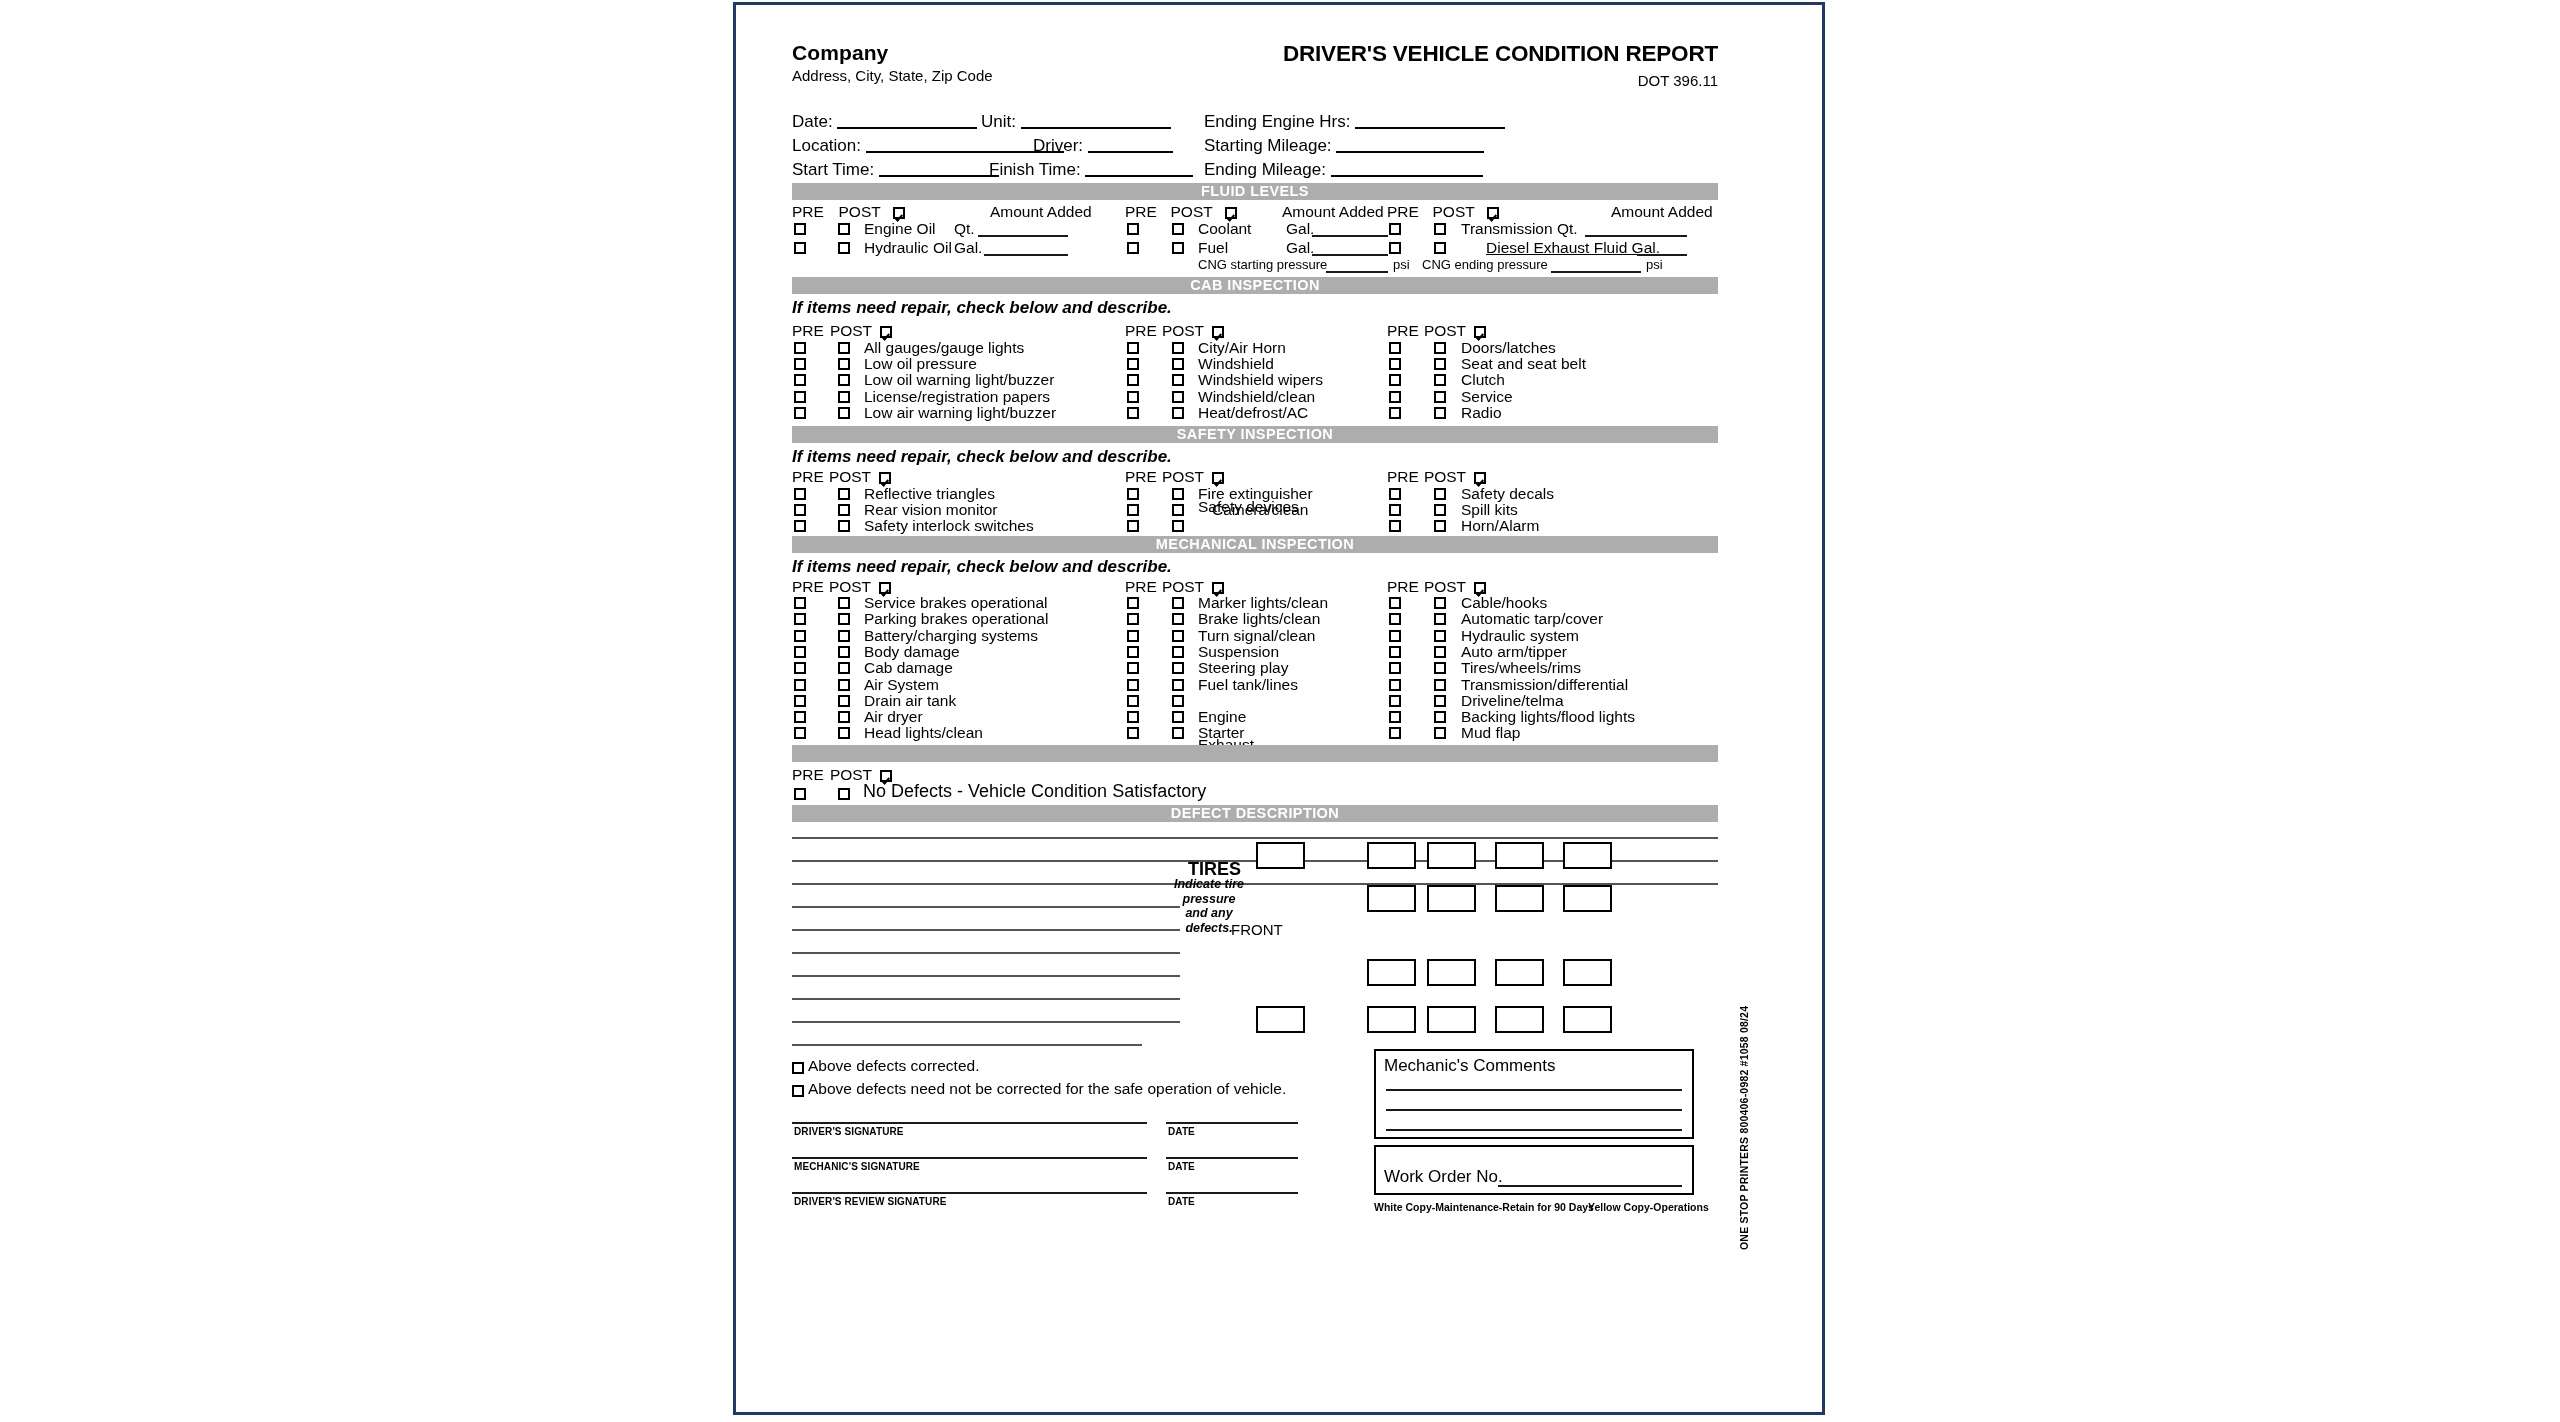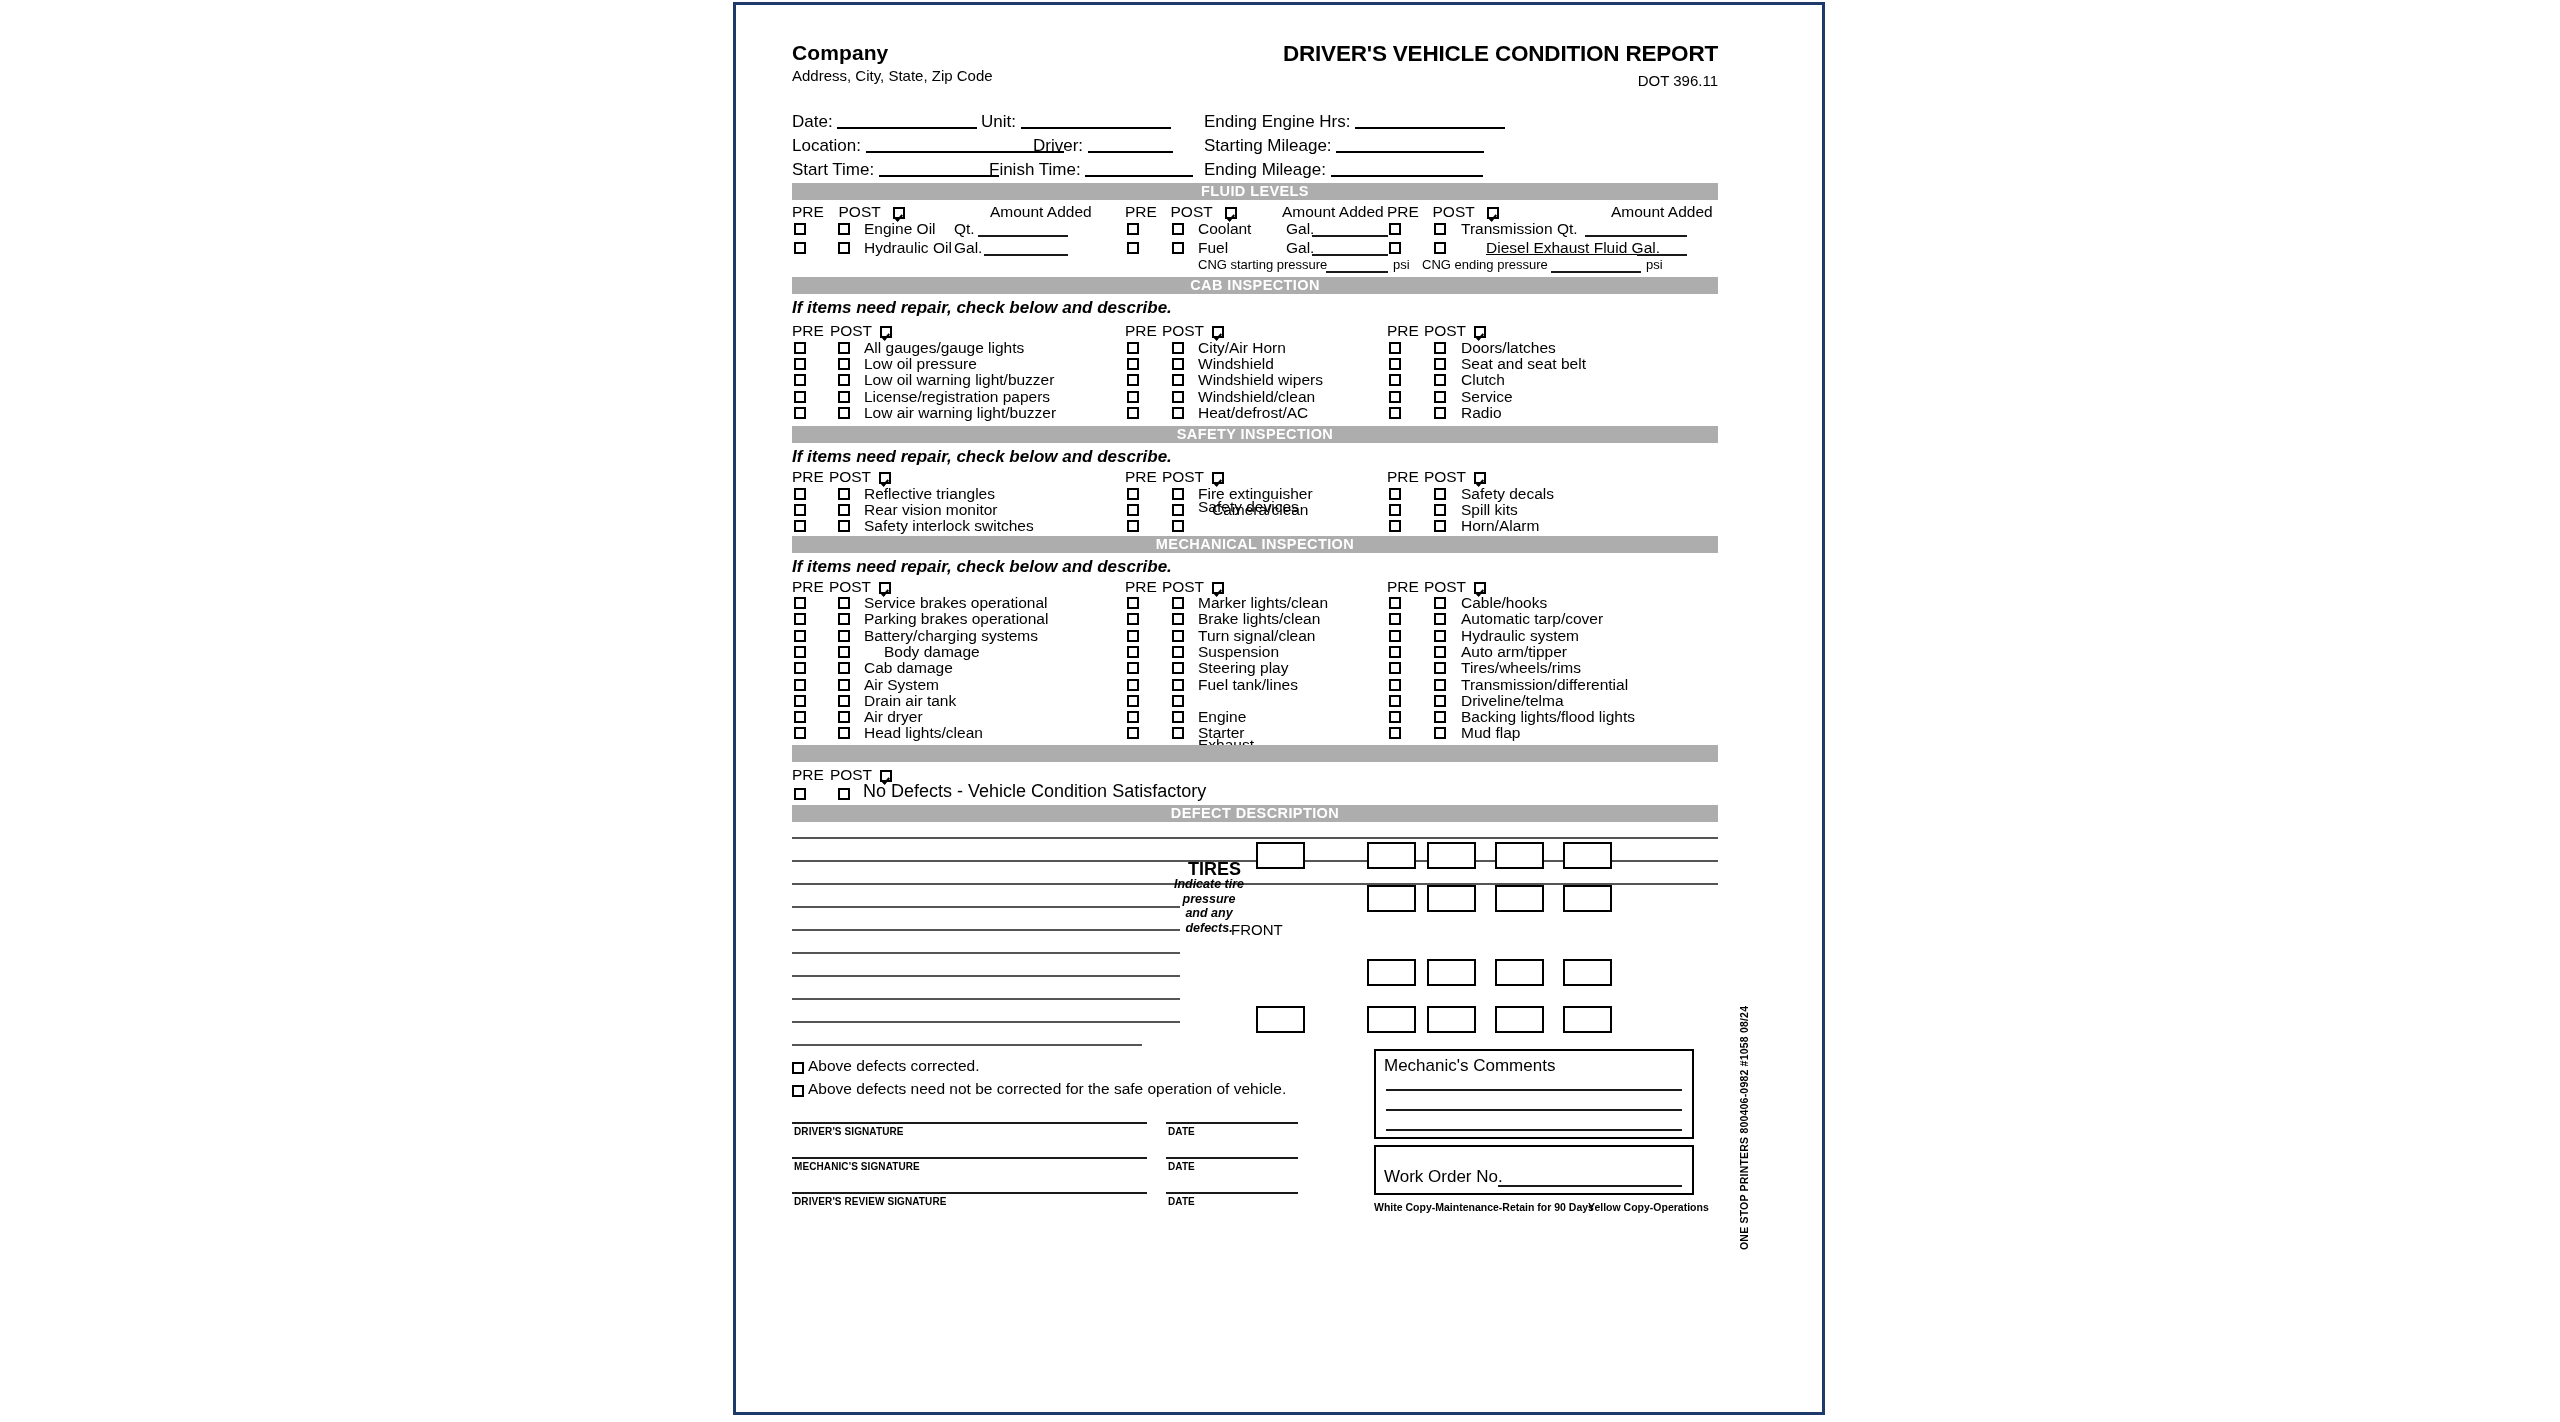--- a/index.html
+++ b/index.html
@@ -252,21 +252,21 @@
         <div class="box-cb" style="left: 102px; top: 592px;"></div>
         <div class="abs itm" style="left: 128px; top: 589px;">Service brakes operational</div>
         <div class="box-cb" style="left: 58px; top: 608.3px;"></div>
         <div class="box-cb" style="left: 102px; top: 608.3px;"></div>
         <div class="abs itm" style="left: 128px; top: 605.3px;">Parking brakes operational</div>
         <div class="box-cb" style="left: 58px; top: 624.6px;"></div>
         <div class="box-cb" style="left: 102px; top: 624.6px;"></div>
         <div class="abs itm" style="left: 128px; top: 621.6px;">Battery/charging systems</div>
         <div class="box-cb" style="left: 58px; top: 640.9px;"></div>
         <div class="box-cb" style="left: 102px; top: 640.9px;"></div>
-        <div class="abs itm" style="left: 128px; top: 637.9px; margin-left: 20px;">Body damage</div>
+        <div class="abs itm" style="left: 128px; top: 637.9px;">Body damage</div>
         <div class="box-cb" style="left: 58px; top: 657.2px;"></div>
         <div class="box-cb" style="left: 102px; top: 657.2px;"></div>
         <div class="abs itm" style="left: 128px; top: 654.2px;">Cab damage</div>
         <div class="box-cb" style="left: 58px; top: 673.5px;"></div>
         <div class="box-cb" style="left: 102px; top: 673.5px;"></div>
         <div class="abs itm" style="left: 128px; top: 670.5px;">Air System</div>
         <div class="box-cb" style="left: 58px; top: 689.8px;"></div>
         <div class="box-cb" style="left: 102px; top: 689.8px;"></div>
         <div class="abs itm" style="left: 128px; top: 686.8px;">Drain air tank</div>
         <div class="box-cb" style="left: 58px; top: 706.1px;"></div>

